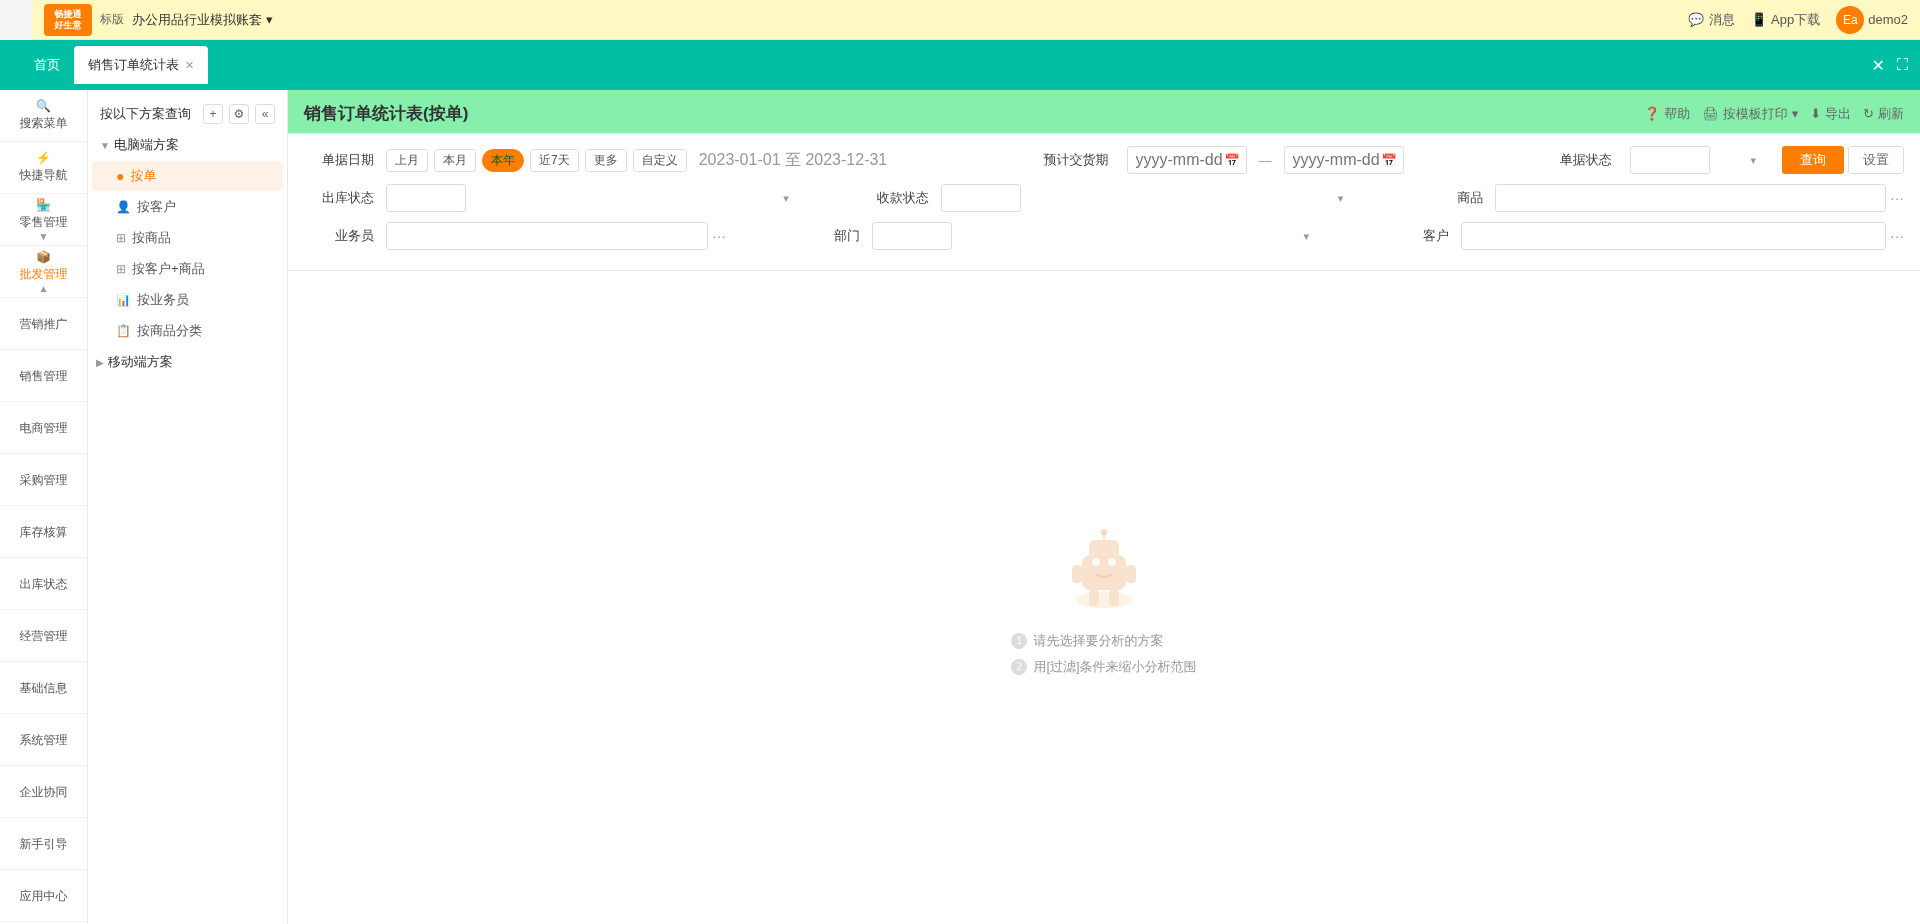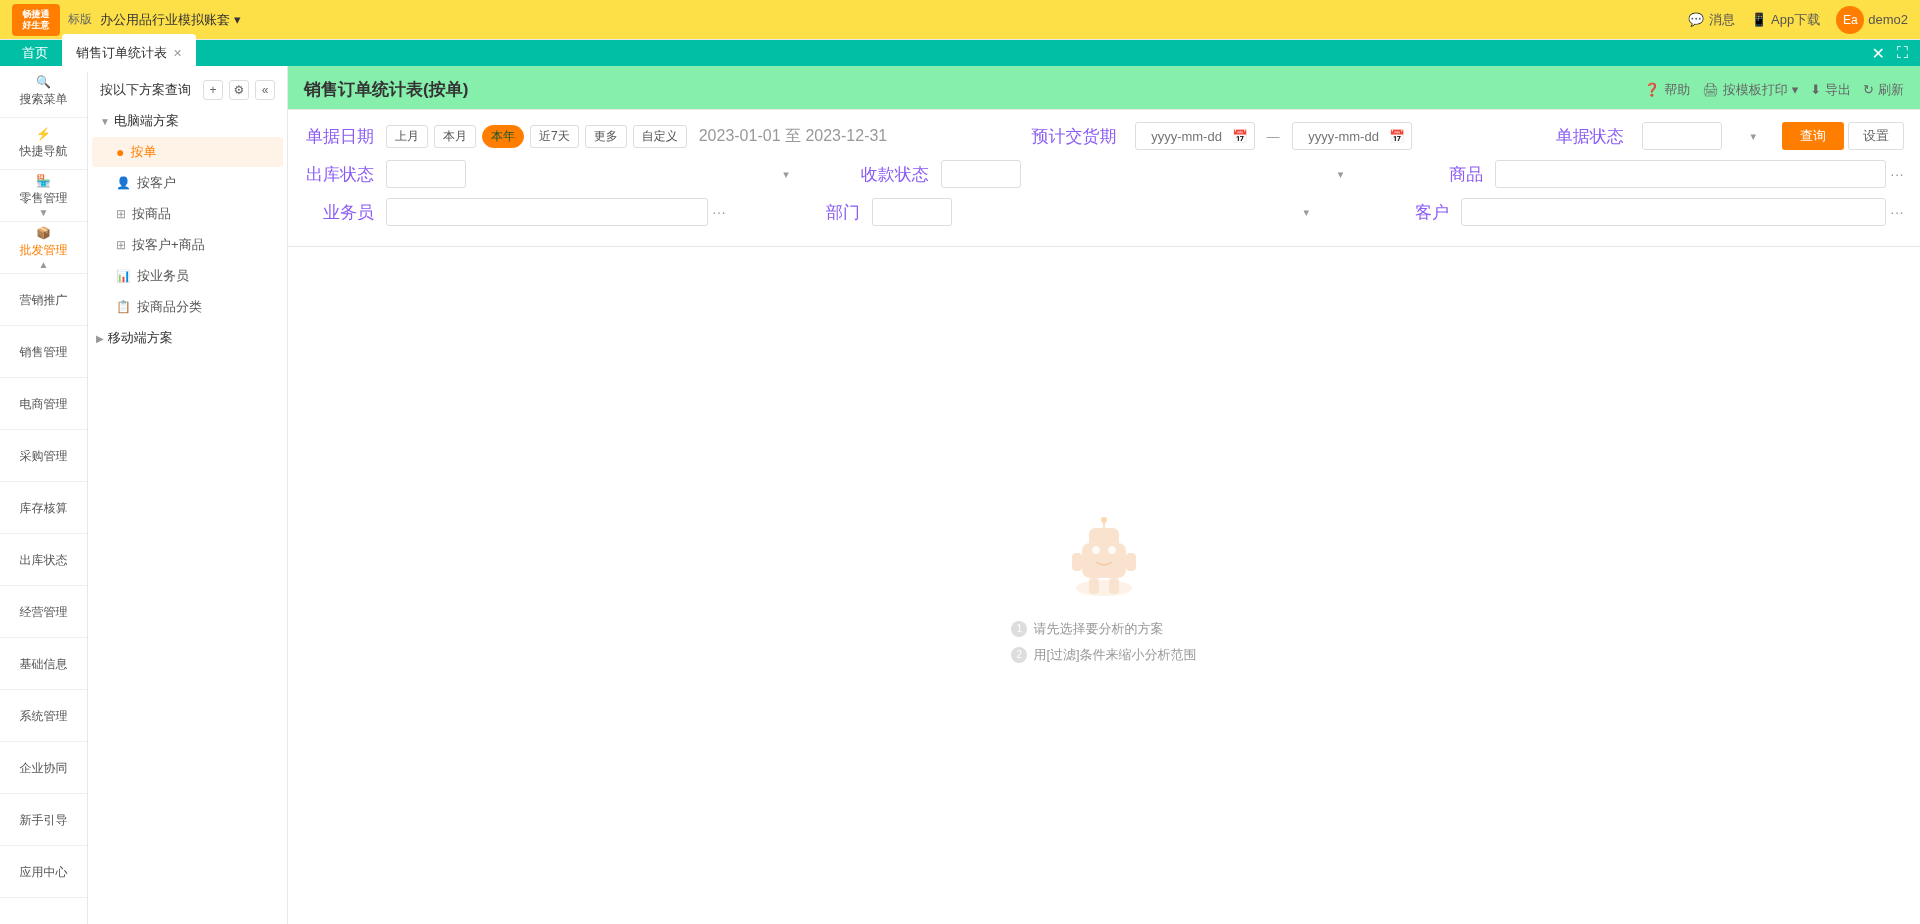--- a/index.html
+++ b/index.html
@@ -1,26 +1,27 @@
 <!DOCTYPE html>
 <html><head>
   <meta charset="utf-8">
   <style>
     * { box-sizing: border-box; margin: 0; padding: 0; }
     body { font-family: 'Microsoft YaHei', Arial, sans-serif; font-size: 13px; background: #f5f5f5; color: #333; height: 924px; overflow: hidden; display: flex; flex-direction: column; }
 
     
     .topbar {
       height: 40px;
-      background: #fde047;
+      background: #fef9c3;
       border-bottom: 1px solid #e8e8e8;
       display: flex;
       align-items: center;
       padding: 0 12px;
       gap: 8px;
+      margin-left: 32px;
     }
     .topbar-logo {
       width: 48px;
       height: 32px;
       background: #ff7e00;
       border-radius: 4px;
       display: flex;
       align-items: center;
       justify-content: center;
       color: #fff;
@@ -61,25 +62,25 @@
       background: #ff7e00;
       display: flex;
       align-items: center;
       justify-content: center;
       color: #fff;
       font-size: 12px;
     }
 
     
     .tabbar {
-      height: 26px;
+      height: 50px;
       background: #00bfa5;
       display: flex;
       align-items: center;
-      padding: 0 0 0 8px;
+      padding: 0 0 0 20px;
     }
     .tab {
       height: 38px;
       display: flex;
       align-items: center;
       padding: 0 14px;
       font-size: 13px;
       color: #fff;
       cursor: pointer;
       position: relative;
@@ -285,22 +286,22 @@
       border-bottom: 1px solid #e8e8e8;
     }
     .filter-row {
       display: flex;
       align-items: center;
       gap: 12px;
       margin-bottom: 10px;
     }
     .filter-row:last-child { margin-bottom: 8px; }
     .filter-label {
-      font-size: 17px;
-      color: #8b5cf6;
+      font-size: 13px;
+      color: #404040;
       white-space: nowrap;
       width: 70px;
       text-align: right;
     }
     .filter-date-group {
       display: flex;
       align-items: center;
       gap: 6px;
     }
     .date-btn {
@@ -321,21 +322,21 @@
     }
     .date-range-text {
       font-size: 16px;
       color: #999;
     }
     .date-input {
       height: 28px;
       border: 1px solid #ddd;
       border-radius: 3px;
       padding: 0 24px 0 8px;
-      font-size: 13px;
+      font-size: 16px;
       color: #999;
       width: 120px;
       background: #fff;
       position: relative;
       text-align: center;
     }
     .date-input-wrapper {
       position: relative;
       display: inline-block;
     }

